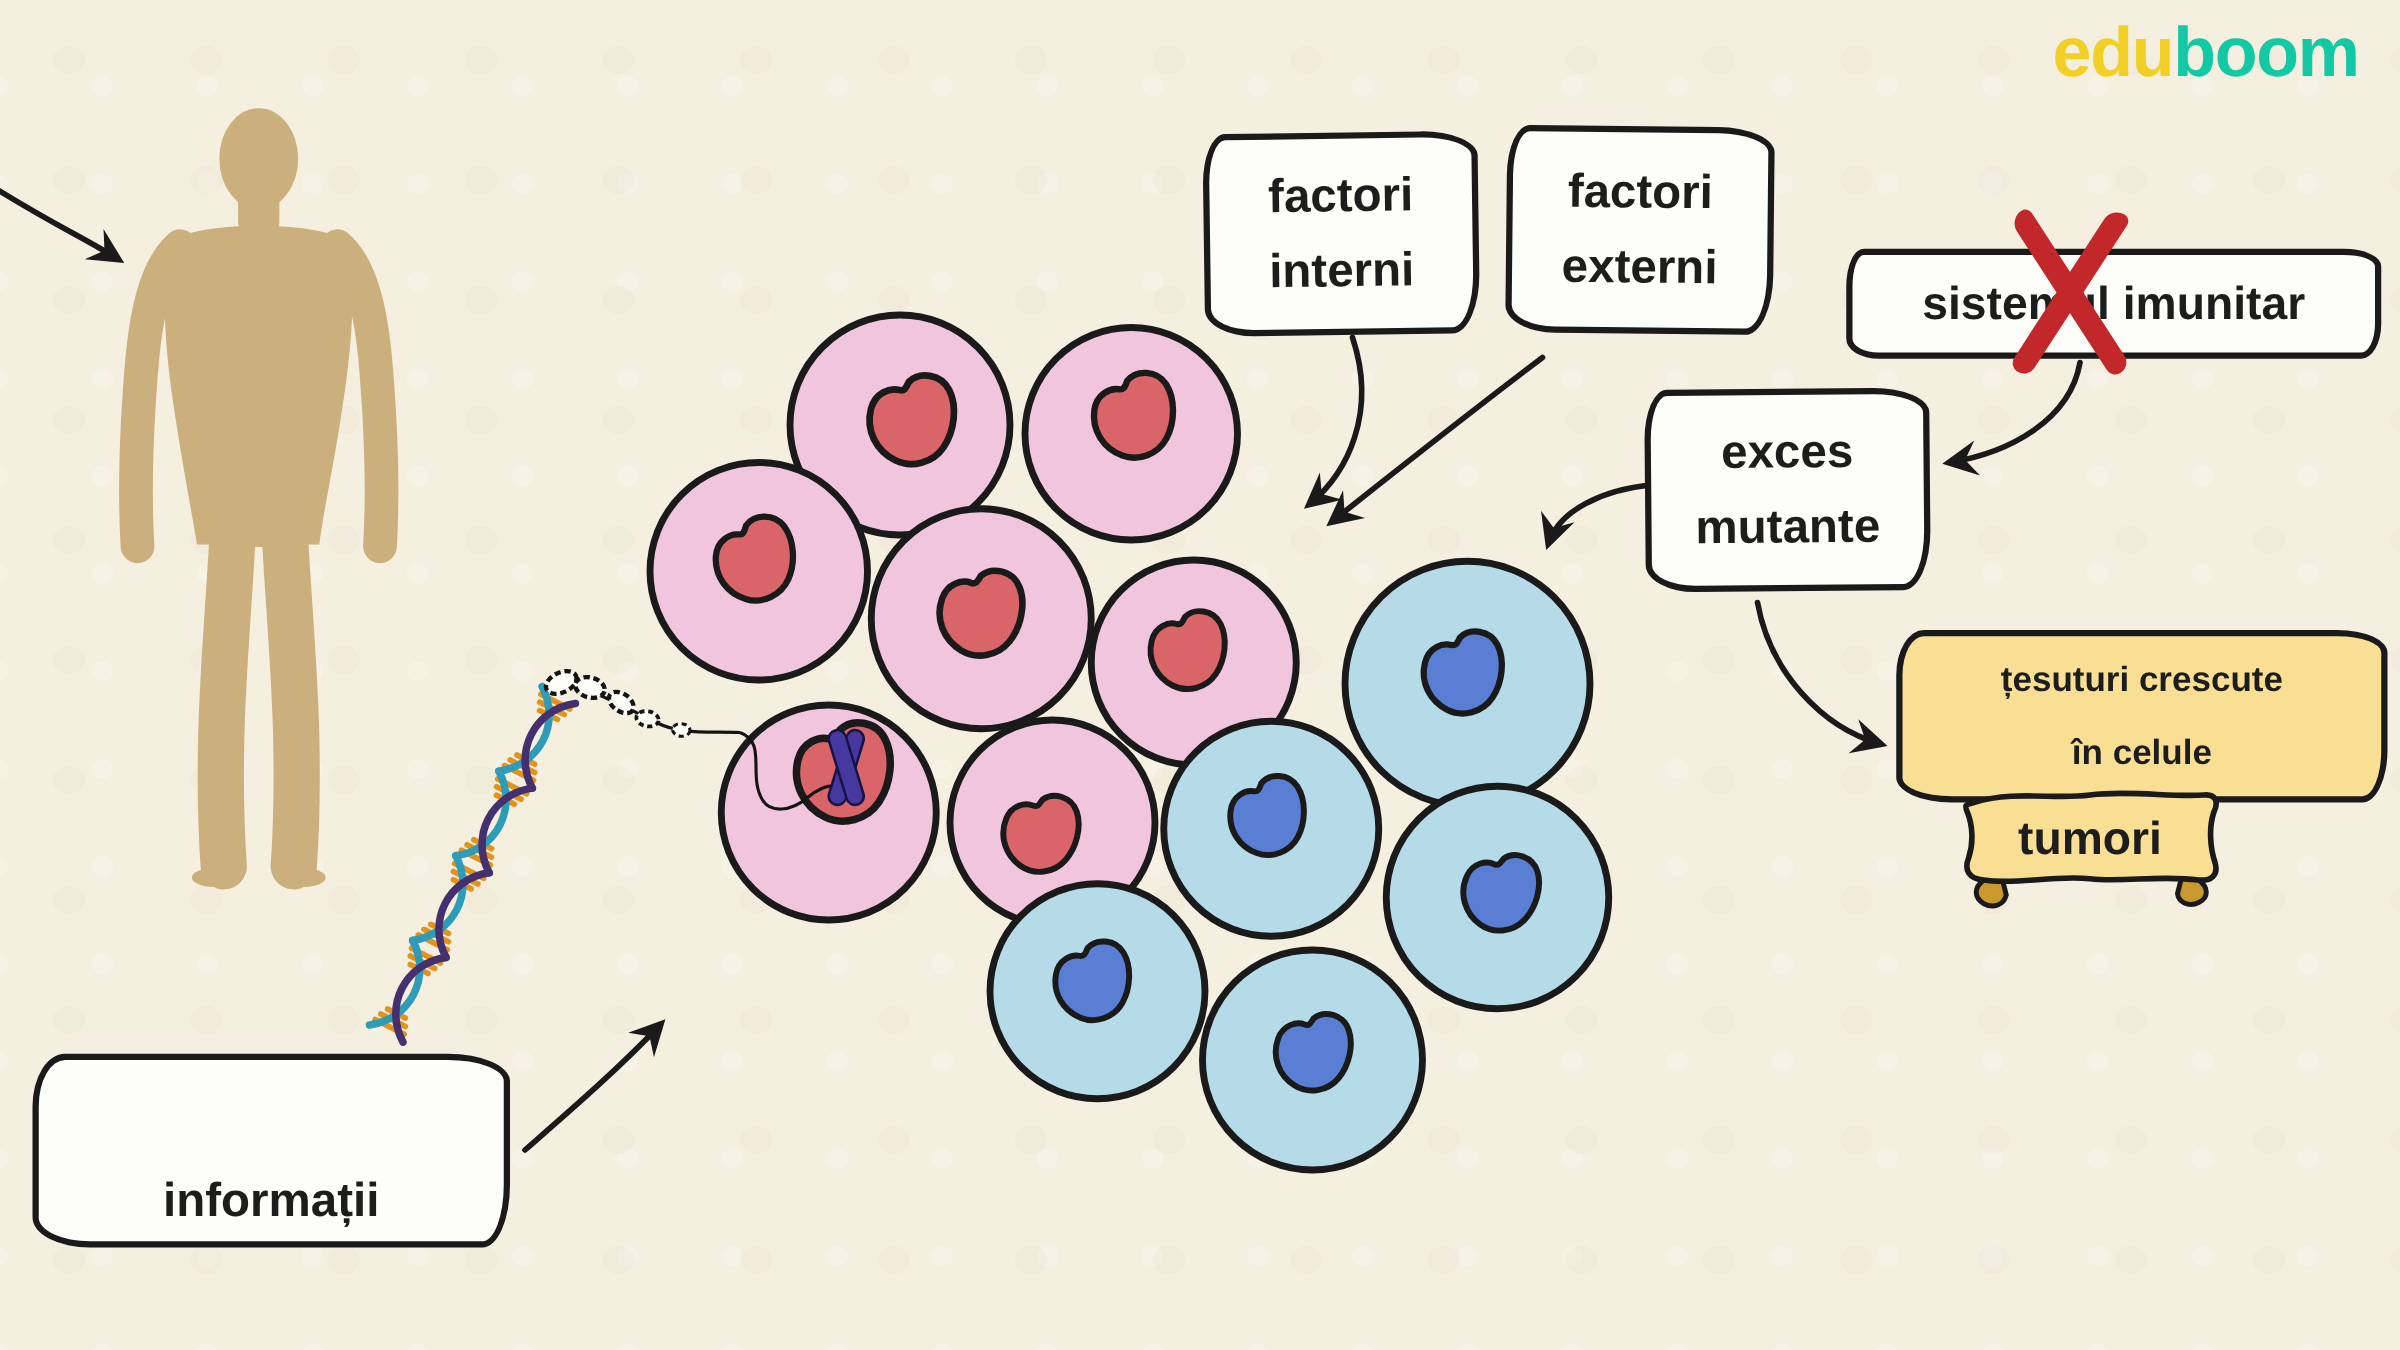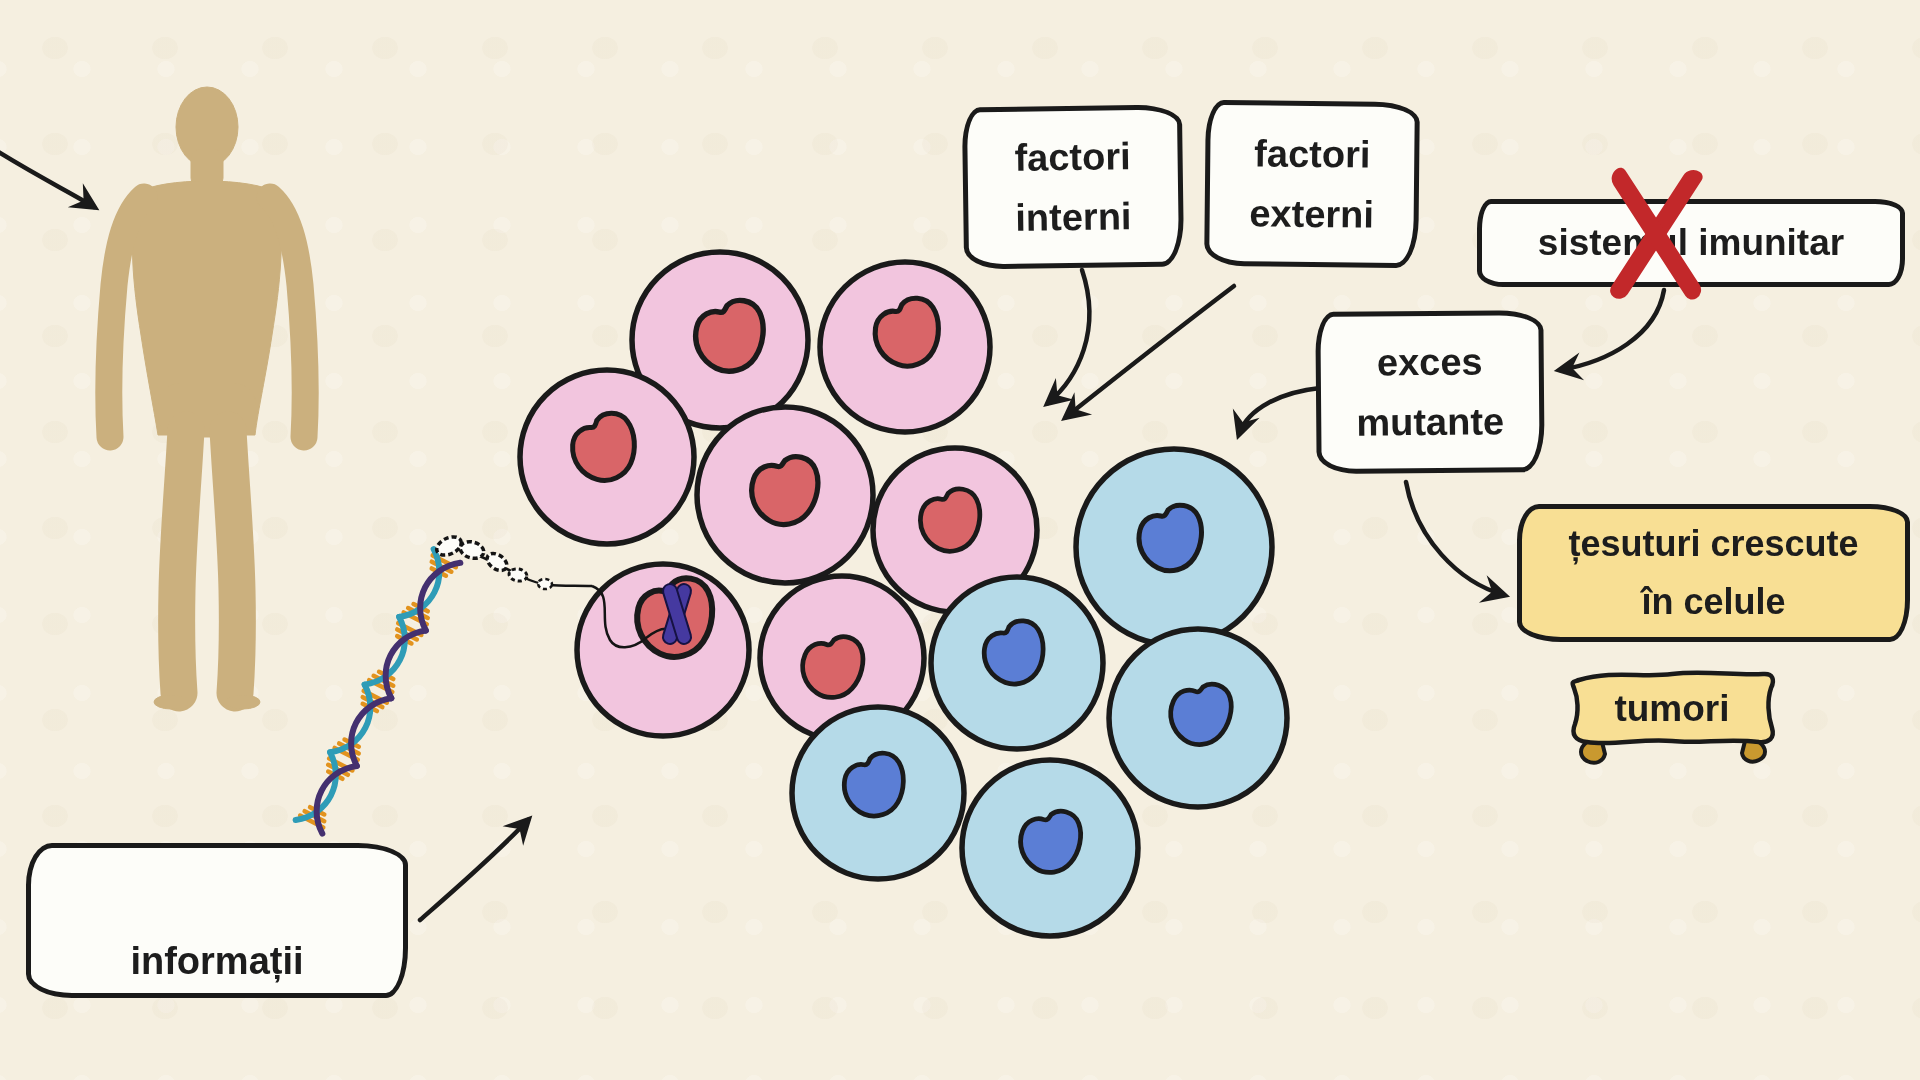--- a/index.html
+++ b/index.html
@@ -24,23 +24,23 @@
     border:5px solid #1a1a1a;background:#fdfdf9;
     border-radius:18px 45px 22px 40px / 40px 20px 48px 22px;
     display:flex;flex-direction:column;justify-content:center;align-items:center;
     text-align:center;font-weight:700;color:#1d1d1d;
   }
   .box .ln{display:block;}
   .box-factori-interni{left:963px;top:106px;width:210px;height:152px;font-size:38px;line-height:60px;transform:rotate(-0.8deg);}
   .box-factori-externi{left:1205px;top:101px;width:204px;height:156px;font-size:38px;line-height:60px;transform:rotate(0.6deg);}
   .box-sistemul{left:1477px;top:199px;width:418px;height:78px;font-size:37px;border-radius:14px 30px 16px 26px / 30px 14px 28px 16px;}
   .box-celule{left:1316px;top:311px;width:218px;height:152px;font-size:38px;line-height:60px;transform:rotate(-0.5deg);}
-  .box-tesuturi{left:1517px;top:504px;width:383px;height:128px;font-size:36px;line-height:58px;border-radius:22px 40px 20px 44px / 36px 18px 42px 20px;}
+  .box-tesuturi{left:1517px;top:504px;width:383px;height:128px;font-size:28px;line-height:58px;border-radius:22px 40px 20px 44px / 36px 18px 42px 20px;}
   .box-informatii{left:26px;top:843px;width:372px;height:145px;font-size:38px;line-height:64px;border-radius:26px 50px 22px 46px / 42px 22px 50px 24px;}
-  .banner{position:absolute;left:1563px;top:664px;width:218px;height:102px;z-index:4;}
+  .banner{position:absolute;left:1563px;top:626px;width:218px;height:102px;z-index:4;}
   .banner svg{position:absolute;left:0;top:0;}
   .banner .bn-text{
     position:absolute;left:0;top:10px;width:100%;height:70px;
     display:flex;align-items:center;justify-content:center;
     font-size:37px;font-weight:700;color:#1d1d1d;
   }
   .xmark{position:absolute;left:1593px;top:158px;width:125px;height:152px;z-index:6;}
   .xbar{
     position:absolute;left:54px;top:0;width:18px;height:152px;
     border-radius:12px 6px 10px 8px;
@@ -170,20 +170,23 @@
       <path marker-end="url(#ah)" d="M-8,148 C40,178 70,192 94,207"></path>
       <path marker-end="url(#ah)" d="M1082,270 C1102,330 1078,378 1048,403"></path>
       <path marker-end="url(#ah)" d="M1234,286 C1176,330 1100,390 1066,417"></path>
       <path marker-end="url(#ah)" d="M1320,388 C1282,392 1248,408 1239,434"></path>
       <path marker-end="url(#ah)" d="M1664,290 C1656,336 1608,362 1560,370"></path>
       <path marker-end="url(#ah)" d="M1406,482 C1416,538 1458,582 1504,595"></path>
       <path marker-end="url(#ah)" d="M420,920 C452,892 494,856 528,820"></path>
     </g>
   </svg>
 
+  <div class="logo">
+    <span style="color: rgb(242, 207, 36);">edu</span><span style="color: rgb(19, 201, 165);">boom</span>
+  </div>
 
   <div class="box box-factori-interni" style="background-color: rgb(253, 253, 249);">
     <span class="ln">factori</span>
     <span class="ln">interni</span>
   </div>
 
   <div class="box box-factori-externi" style="background-color: rgb(253, 253, 249);">
     <span class="ln">factori</span>
     <span class="ln">externi</span>
   </div>

